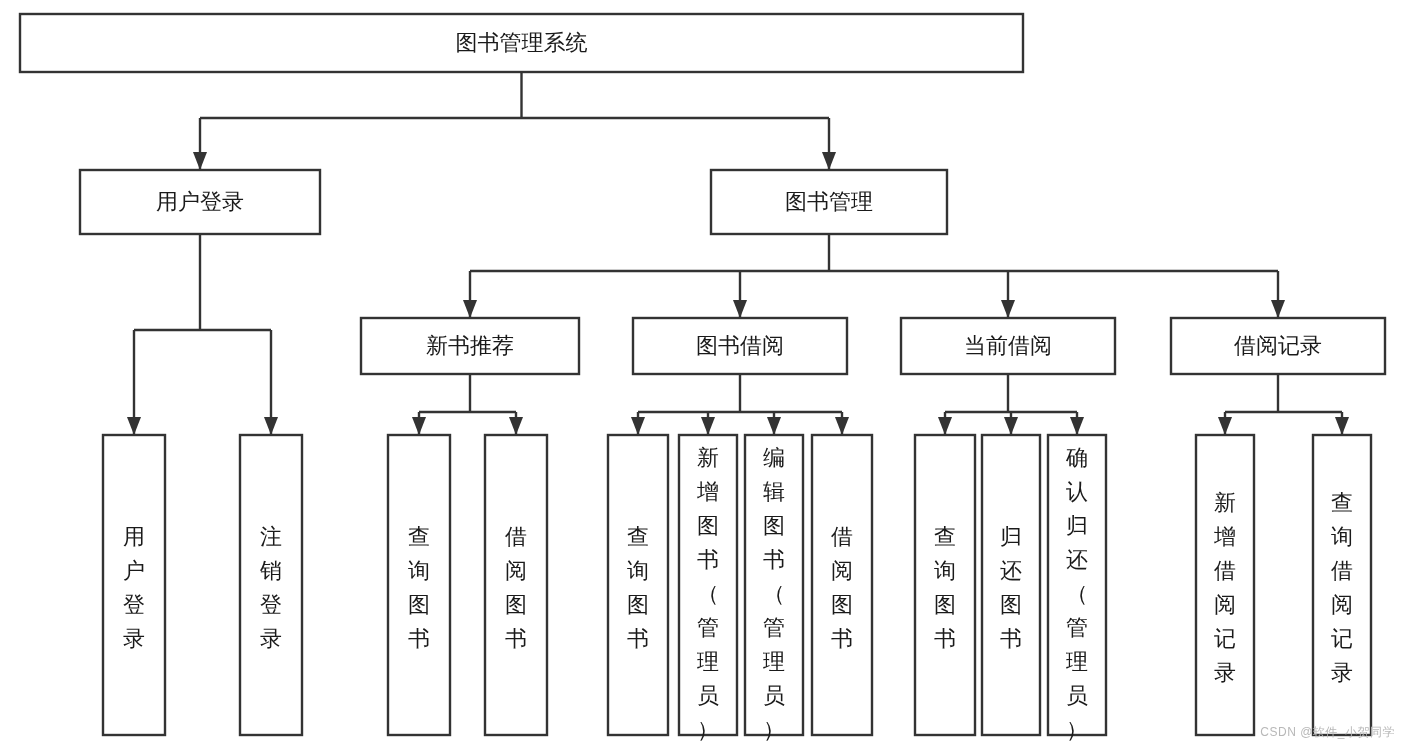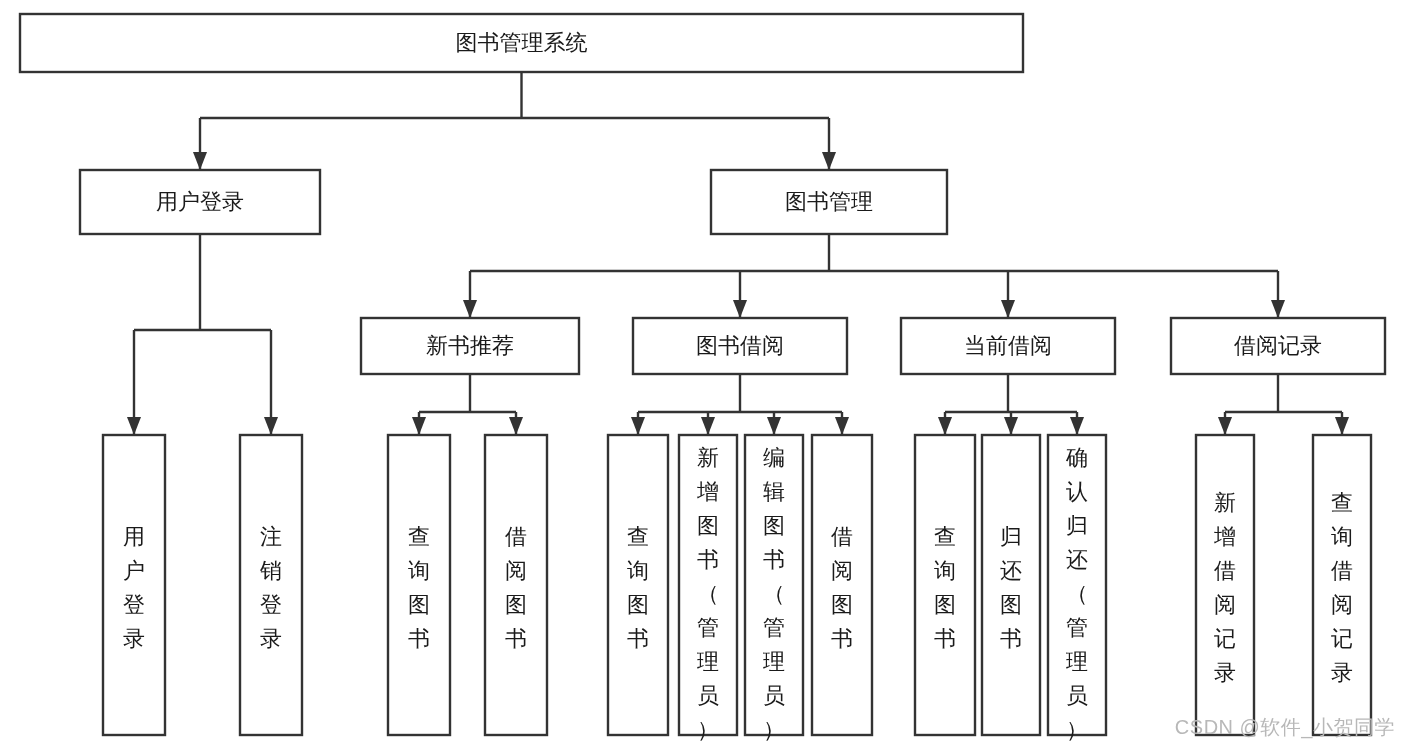--- a/index.html
+++ b/index.html
@@ -52,21 +52,21 @@
     font-family: "Liberation Sans", "DejaVu Sans", sans-serif;
     font-size: 22px;
     fill: #1a1a1a;
     text-anchor: middle;
   }
   .watermark {
     position: absolute;
     right: 10px;
     bottom: 6px;
     font-family: "Liberation Sans", "DejaVu Sans", sans-serif;
-    font-size: 20px;
+    font-size: 12px;
     color: #b8b8b8;
     letter-spacing: 0.5px;
     white-space: nowrap;
     pointer-events: none;
   }
 </style>
 </head>
 <body>
 
 <div id="diagram-root">

